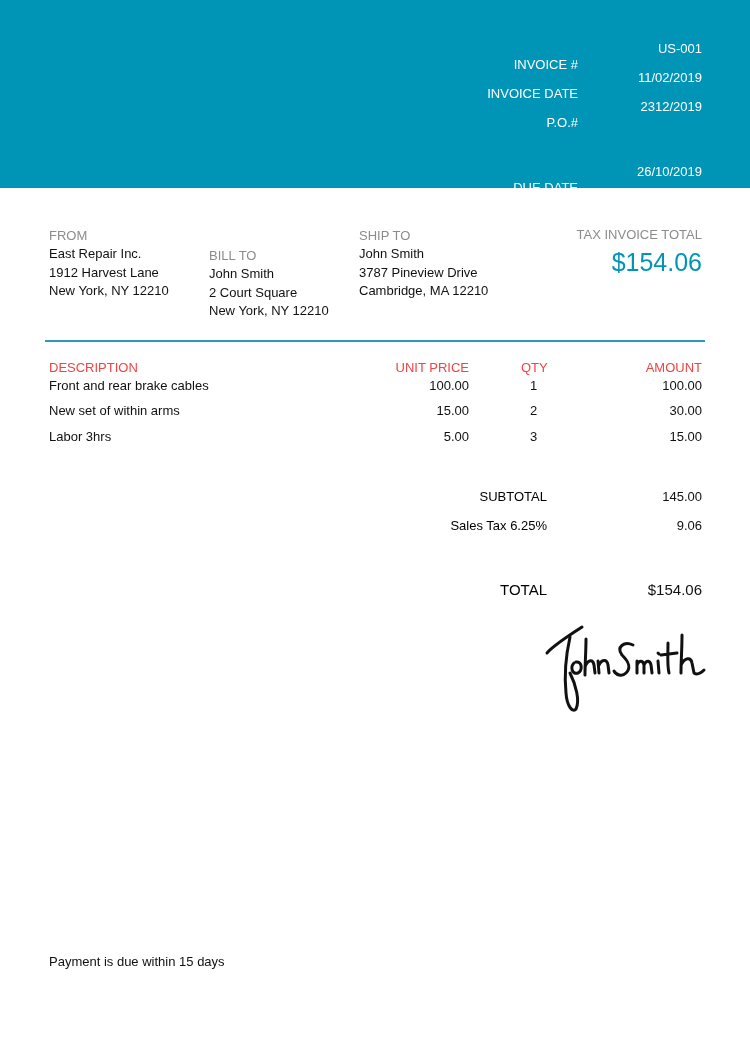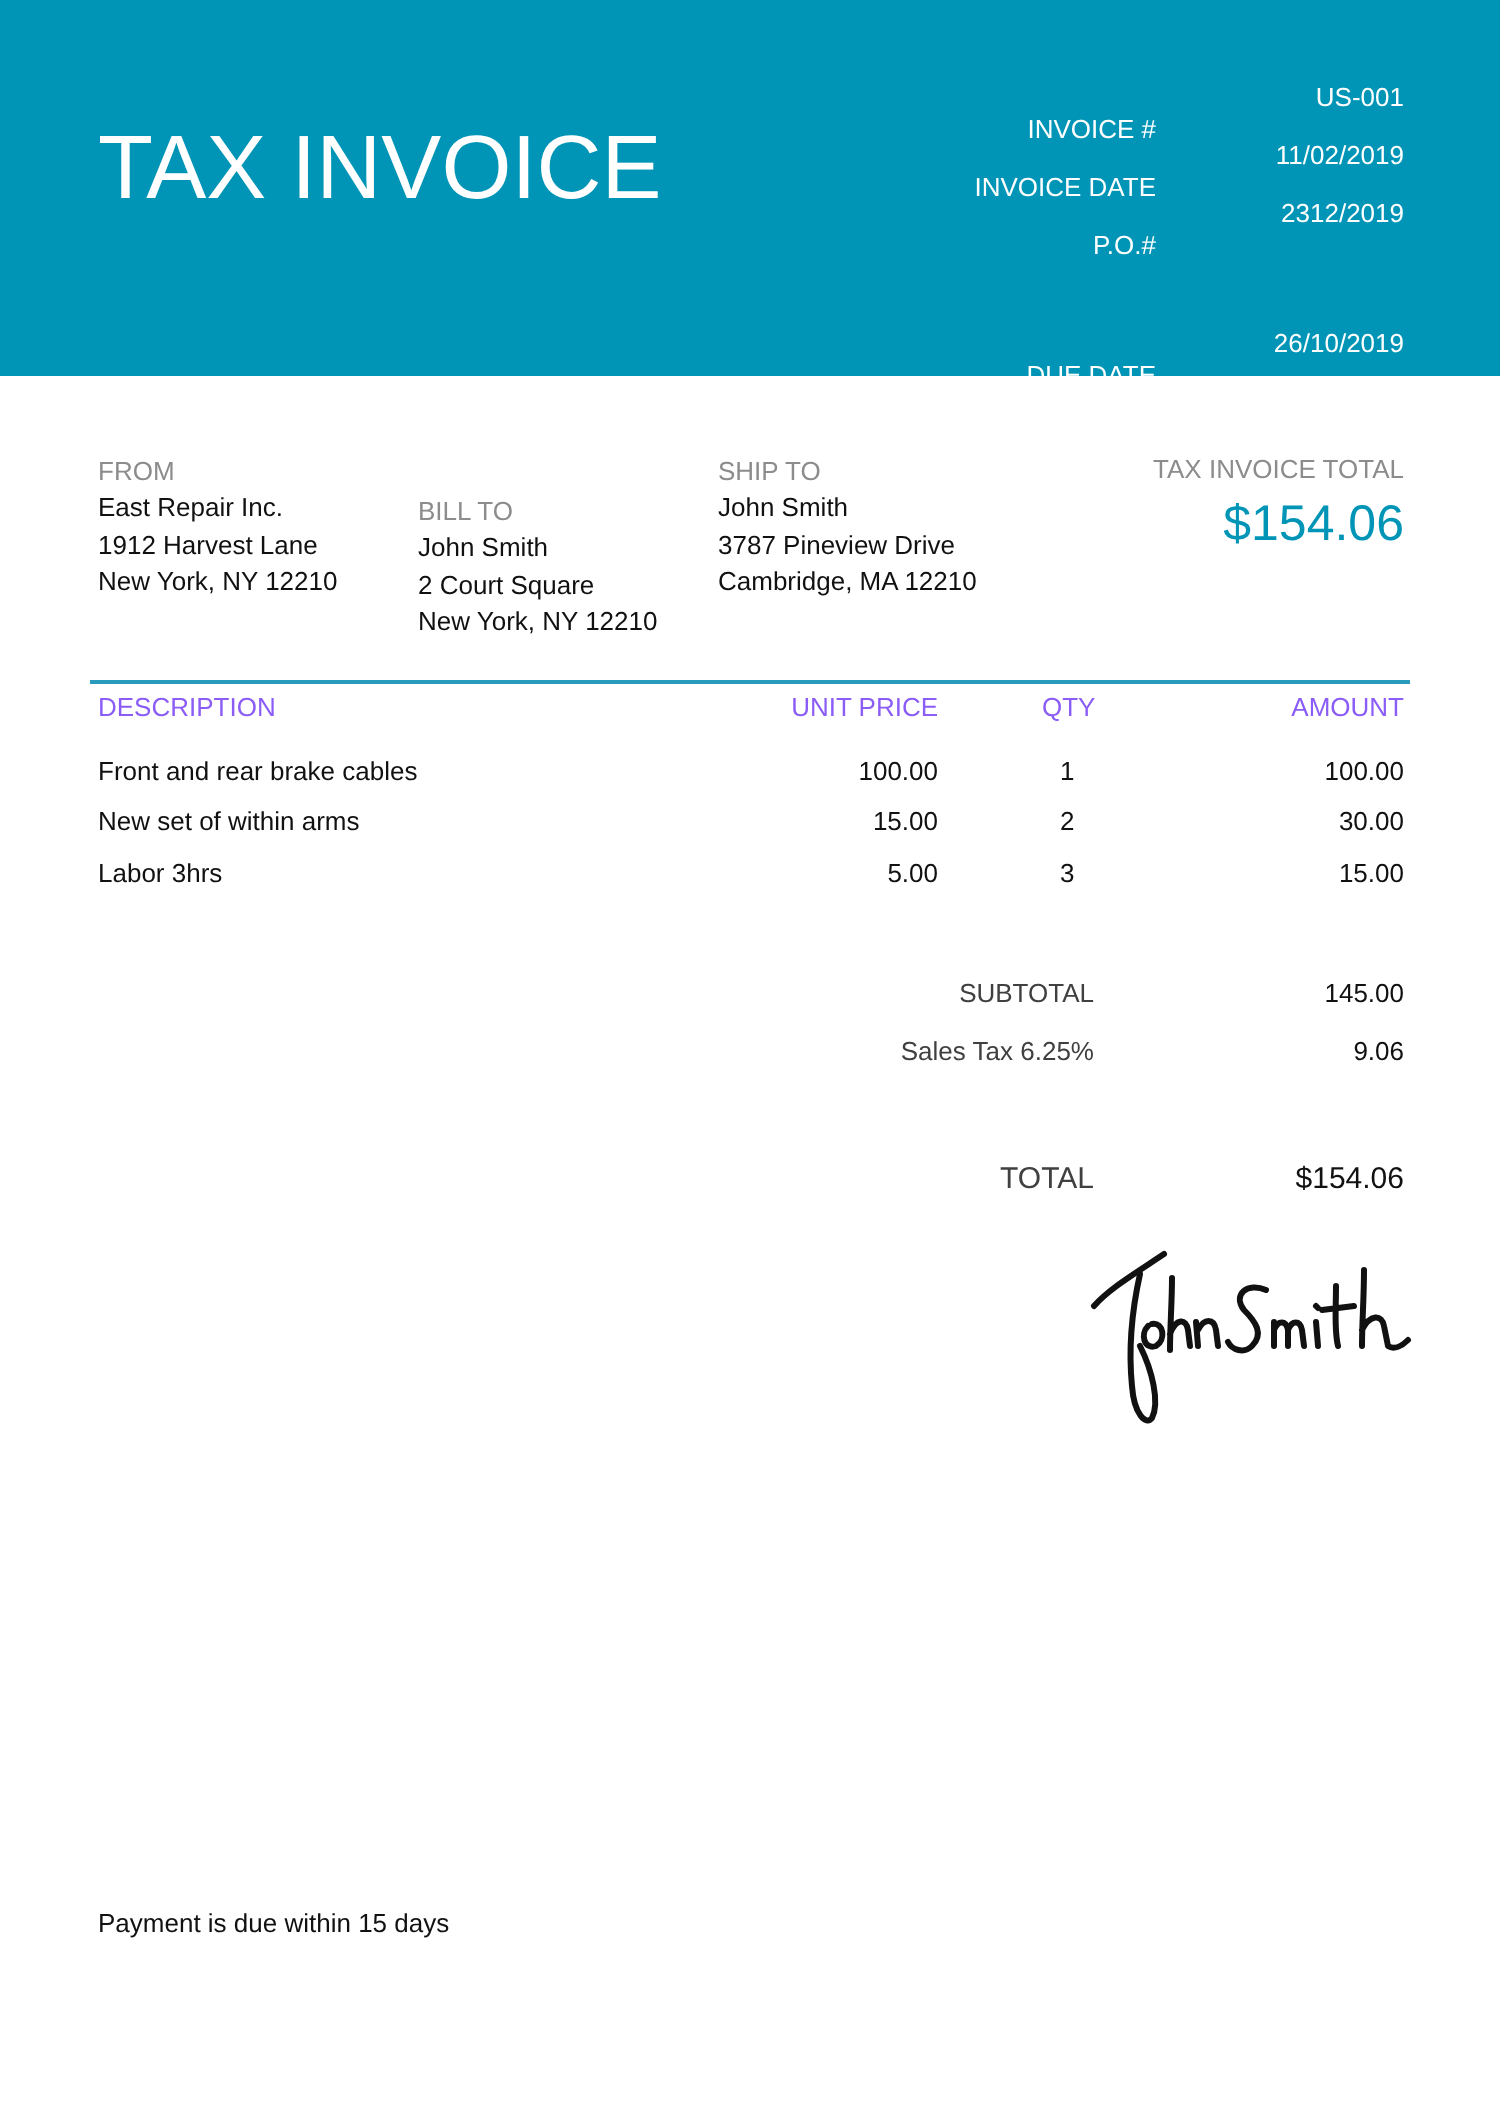--- a/index.html
+++ b/index.html
@@ -21,35 +21,34 @@
 
   .label-gray { color: #8c8c8c; font-size: 13px; }
   .addr { position: absolute; top: 227px; font-size: 13px; line-height: 18.3px; }
   .addr div { white-space: nowrap; }
 
   .total-block { position: absolute; right: 48px; top: 227px; text-align: right; }
   .total-amount { color: #0095b6; font-size: 25px; margin-top: 6px; }
 
   .rule { position: absolute; left: 45px; top: 340px; width: 660px; height: 2px; background: #2a9bbd; }
 
-  .th { position: absolute; top: 346px; color: #8b5cf6; font-size: 13px; white-space: nowrap; }
+  .th { position: absolute; top: 360px; color: #ef4444; font-size: 13px; white-space: nowrap; }
   .td { position: absolute; font-size: 13px; white-space: nowrap; }
 
-  .sum-label { position: absolute; right: 203px; color: #404040; font-size: 13px; white-space: nowrap; text-align: right; }
+  .sum-label { position: absolute; right: 203px; color: #000000; font-size: 13px; white-space: nowrap; text-align: right; }
   .sum-value { position: absolute; right: 48px; font-size: 13px; white-space: nowrap; text-align: right; }
 
   .signature { position: absolute; left: 540px; top: 615px; width: 175px; height: 105px; }
 
   .terms { position: absolute; left: 49px; top: 951px; font-size: 13px; }
 </style>
 </head>
 <body>
 
 <div class="header">
-  <div class="title">TAX INVOICE</div>
 
   <div class="meta-row" style="top:41px;">
     <span class="meta-label">INVOICE #</span>
     <span class="meta-value">US-001</span>
   </div>
   <div class="meta-row" style="top:70px;">
     <span class="meta-label">INVOICE DATE</span>
     <span class="meta-value">11/02/2019</span>
   </div>
   <div class="meta-row" style="top:99px;">

